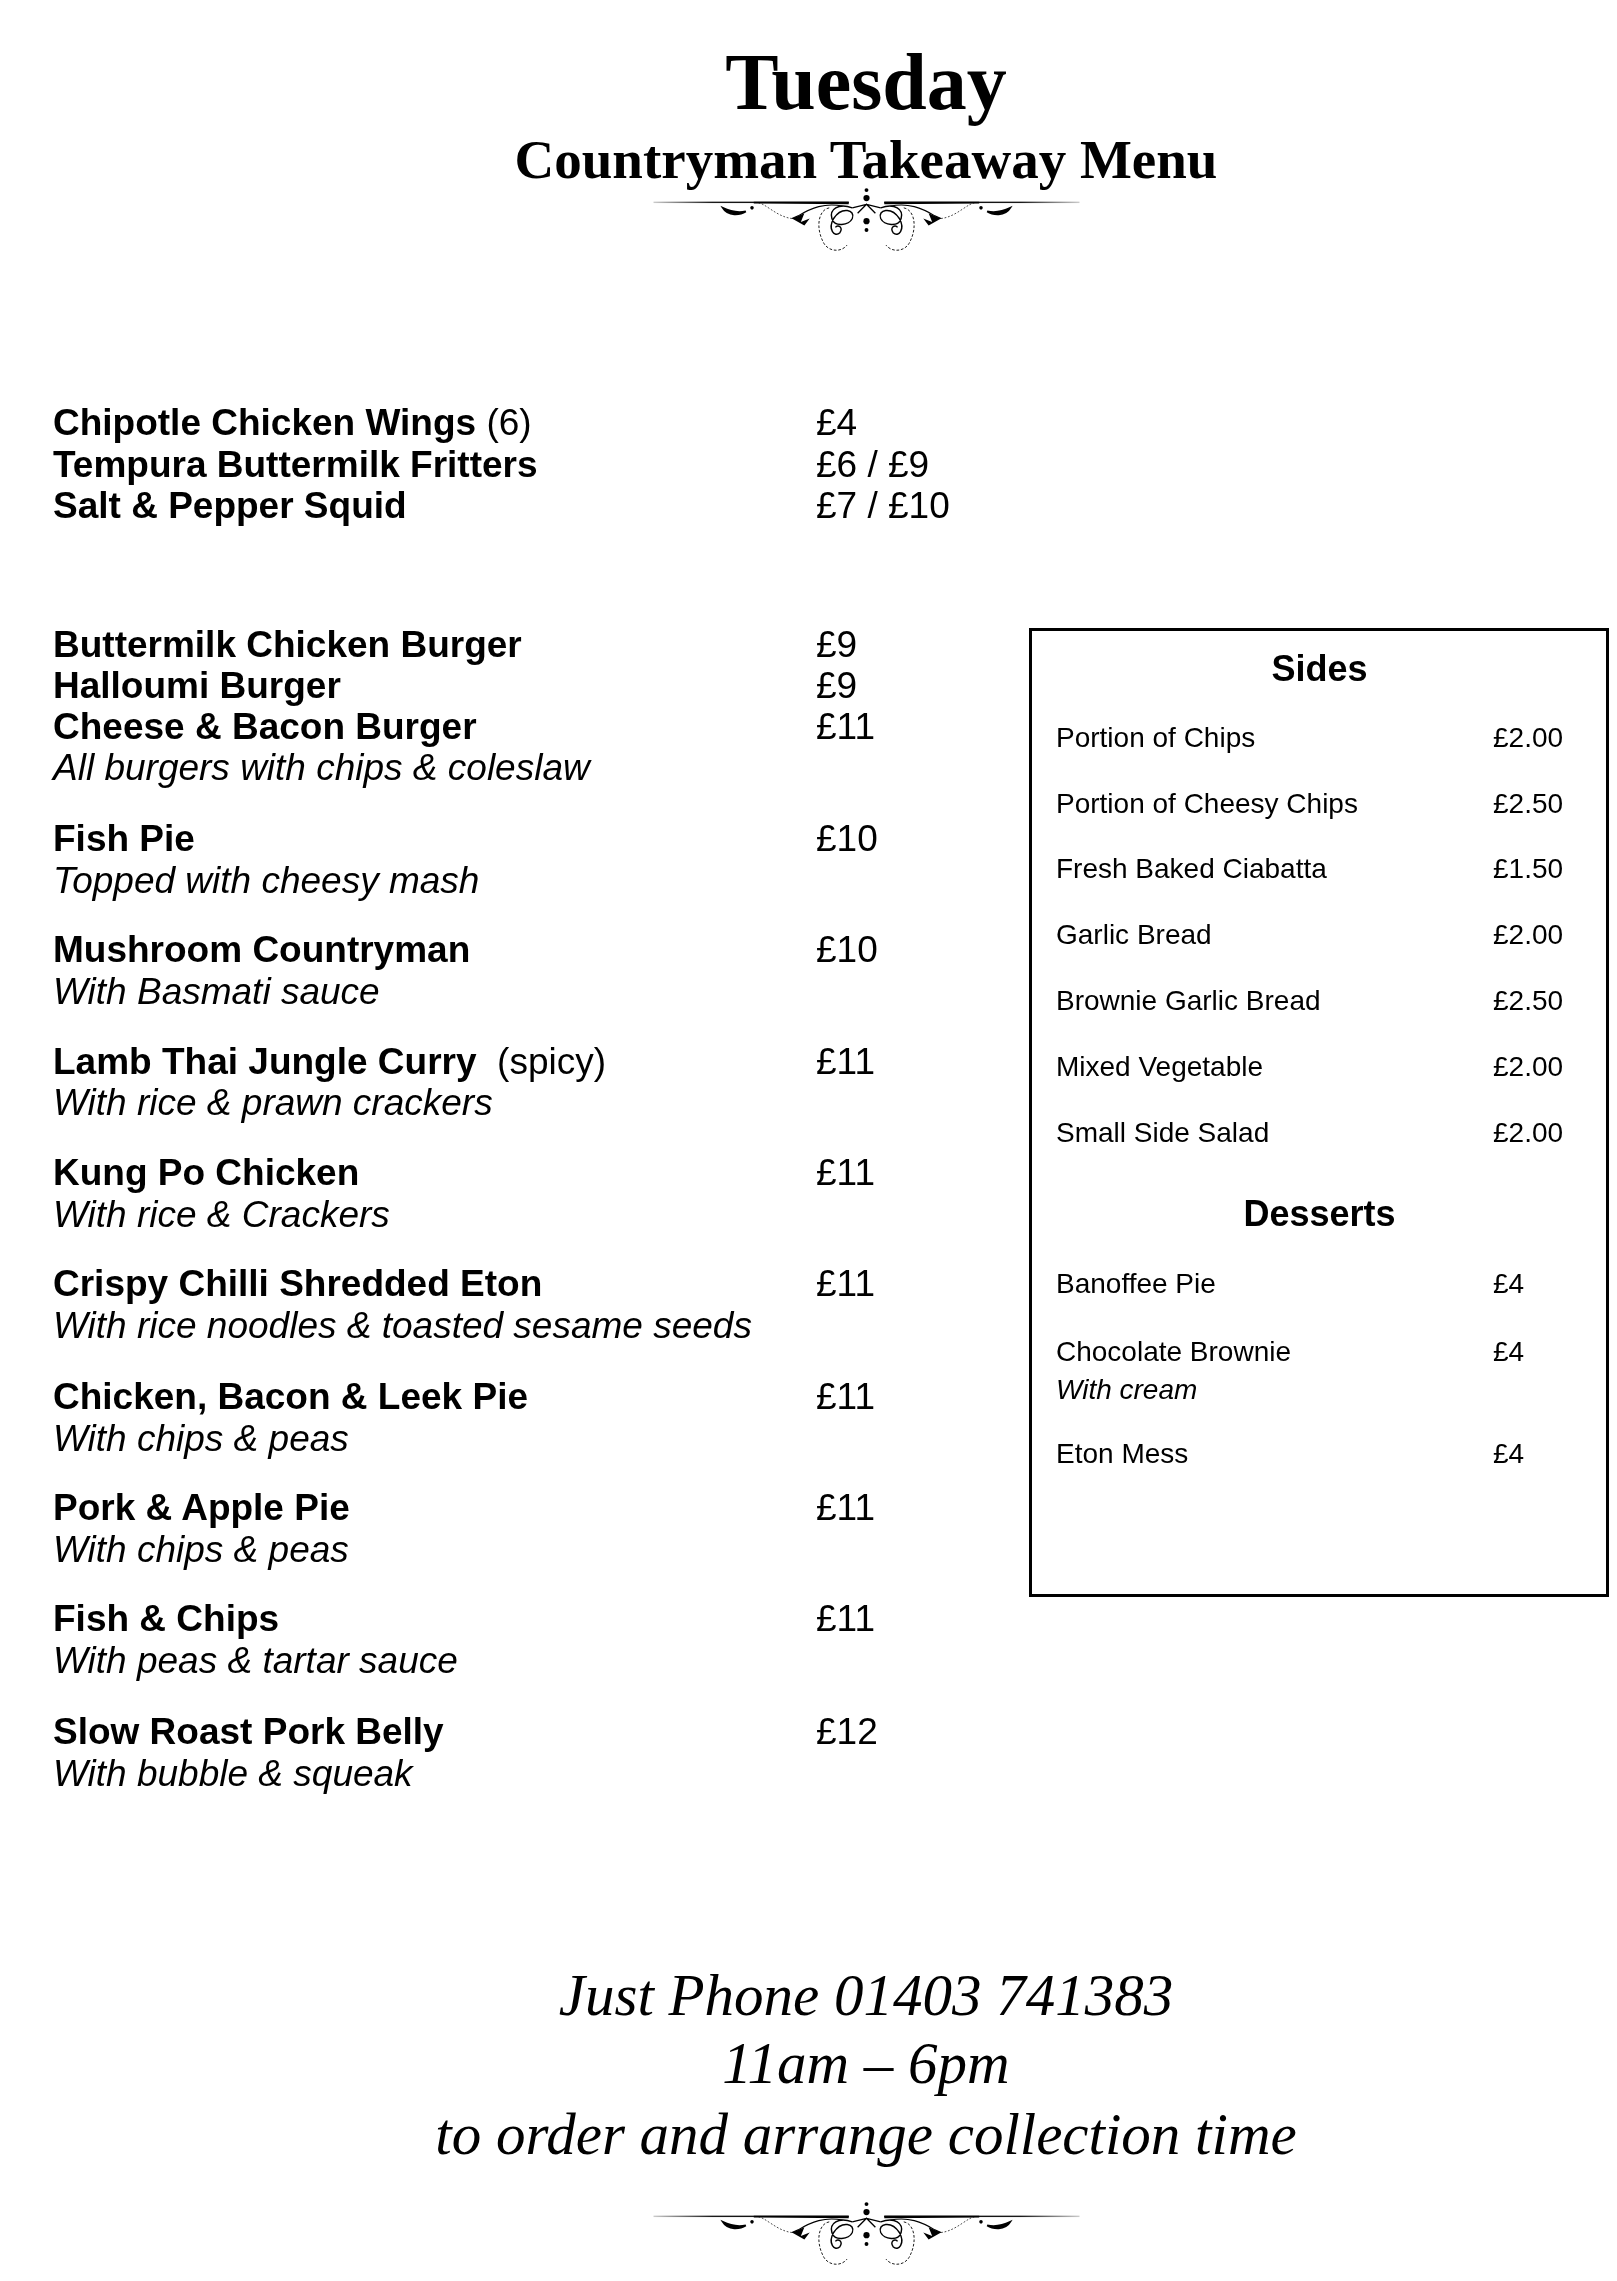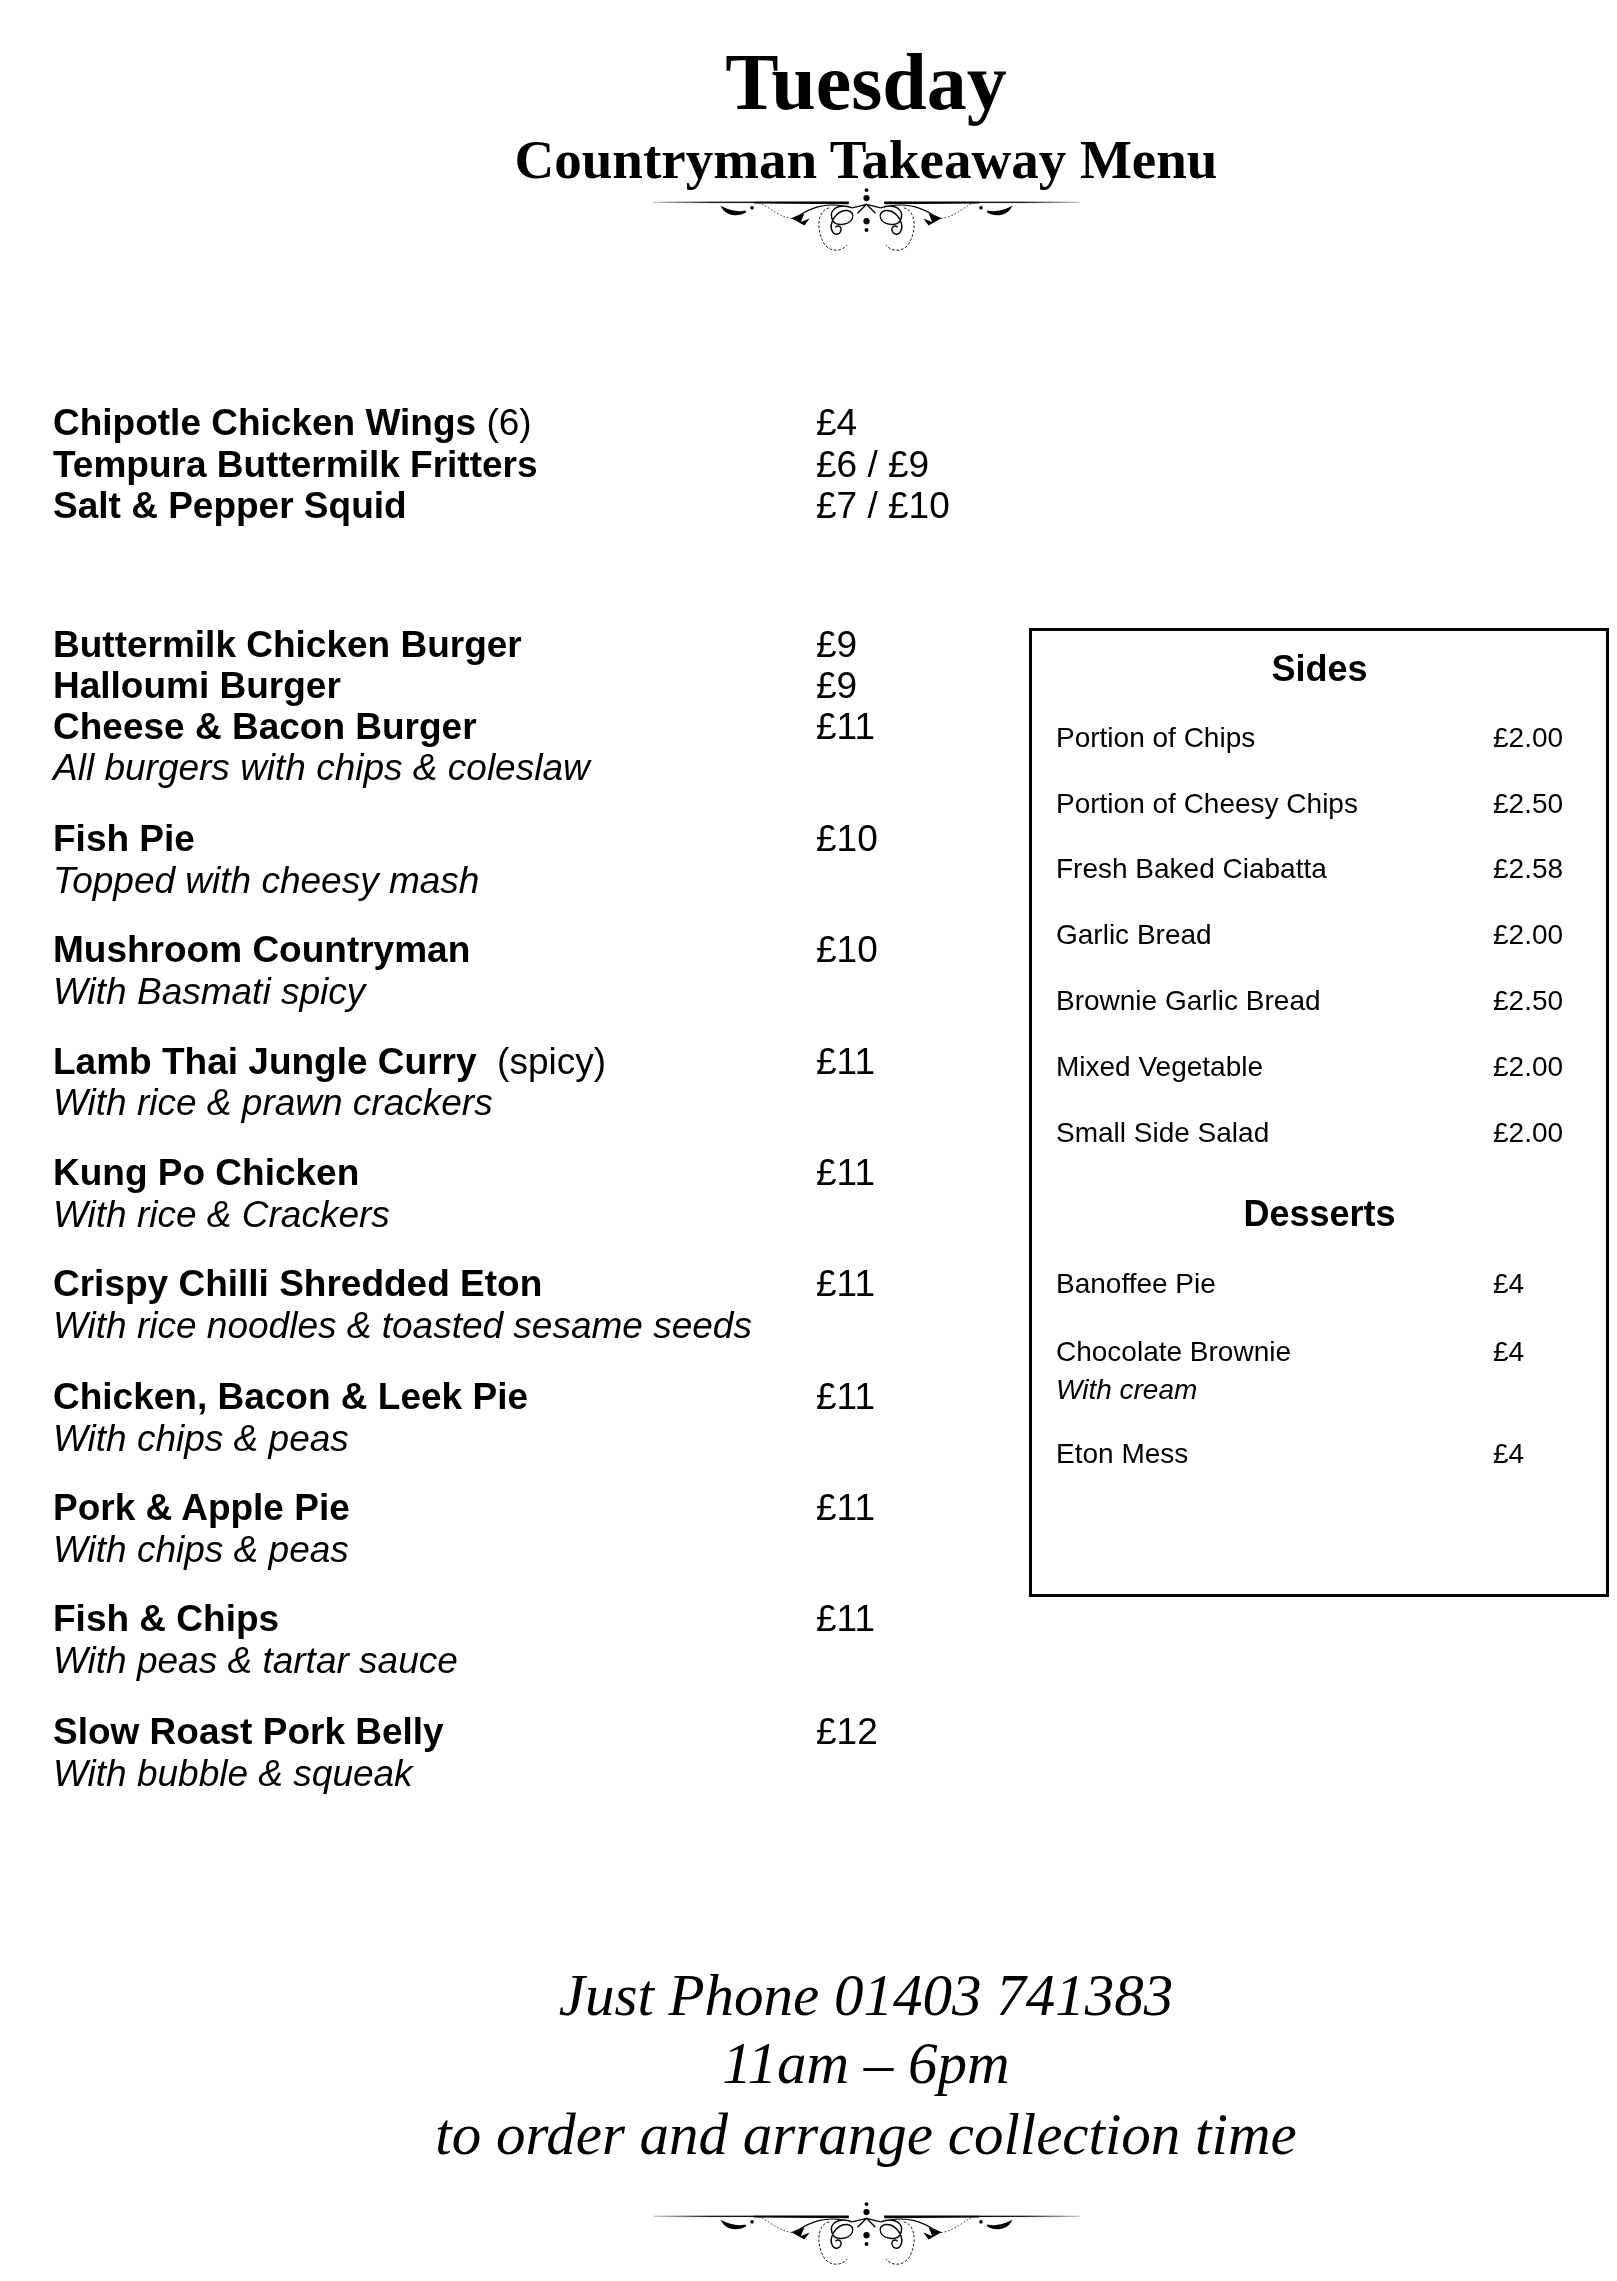--- a/index.html
+++ b/index.html
@@ -86,21 +86,21 @@
   <div class="abs sans item-note" style="top:749px">All burgers with chips &amp; coleslaw</div>
 </div>
 
 <div>
   <div class="abs sans item-name" style="top:820px">Fish Pie</div>
   <div class="abs sans item-price" style="top:820px">£10</div>
   <div class="abs sans item-note" style="top:862px">Topped with cheesy mash</div>
 
   <div class="abs sans item-name" style="top:931px">Mushroom Countryman</div>
   <div class="abs sans item-price" style="top:931px">£10</div>
-  <div class="abs sans item-note" style="top:973px">With Basmati spicy</div>
+  <div class="abs sans item-note" style="top:973px">With Basmati sauce</div>
 
   <div class="abs sans item-name" style="top:1043px"><span>Lamb Thai Jungle Curry</span>&nbsp; <span class="qualifier">(spicy)</span></div>
   <div class="abs sans item-price" style="top:1043px">£11</div>
   <div class="abs sans item-note" style="top:1084px">With rice &amp; prawn crackers</div>
 
   <div class="abs sans item-name" style="top:1154px">Kung Po Chicken</div>
   <div class="abs sans item-price" style="top:1154px">£11</div>
   <div class="abs sans item-note" style="top:1196px">With rice &amp; Crackers</div>
 
   <div class="abs sans item-name" style="top:1265px">Crispy Chilli Shredded Eton</div>
@@ -126,21 +126,21 @@
 
 <div class="box"></div>
 <div class="abs sans box-heading" style="top:651px">Sides</div>
 
 <div>
   <div class="abs sans side-name" style="top:724px">Portion of Chips</div>
   <div class="abs sans side-price" style="top:724px">£2.00</div>
   <div class="abs sans side-name" style="top:790px">Portion of Cheesy Chips</div>
   <div class="abs sans side-price" style="top:790px">£2.50</div>
   <div class="abs sans side-name" style="top:855px">Fresh Baked Ciabatta</div>
-  <div class="abs sans side-price" style="top:855px">£2.58</div>
+  <div class="abs sans side-price" style="top:855px">£1.50</div>
   <div class="abs sans side-name" style="top:921px">Garlic Bread</div>
   <div class="abs sans side-price" style="top:921px">£2.00</div>
   <div class="abs sans side-name" style="top:987px">Brownie Garlic Bread</div>
   <div class="abs sans side-price" style="top:987px">£2.50</div>
   <div class="abs sans side-name" style="top:1053px">Mixed Vegetable</div>
   <div class="abs sans side-price" style="top:1053px">£2.00</div>
   <div class="abs sans side-name" style="top:1119px">Small Side Salad</div>
   <div class="abs sans side-price" style="top:1119px">£2.00</div>
 </div>
 

